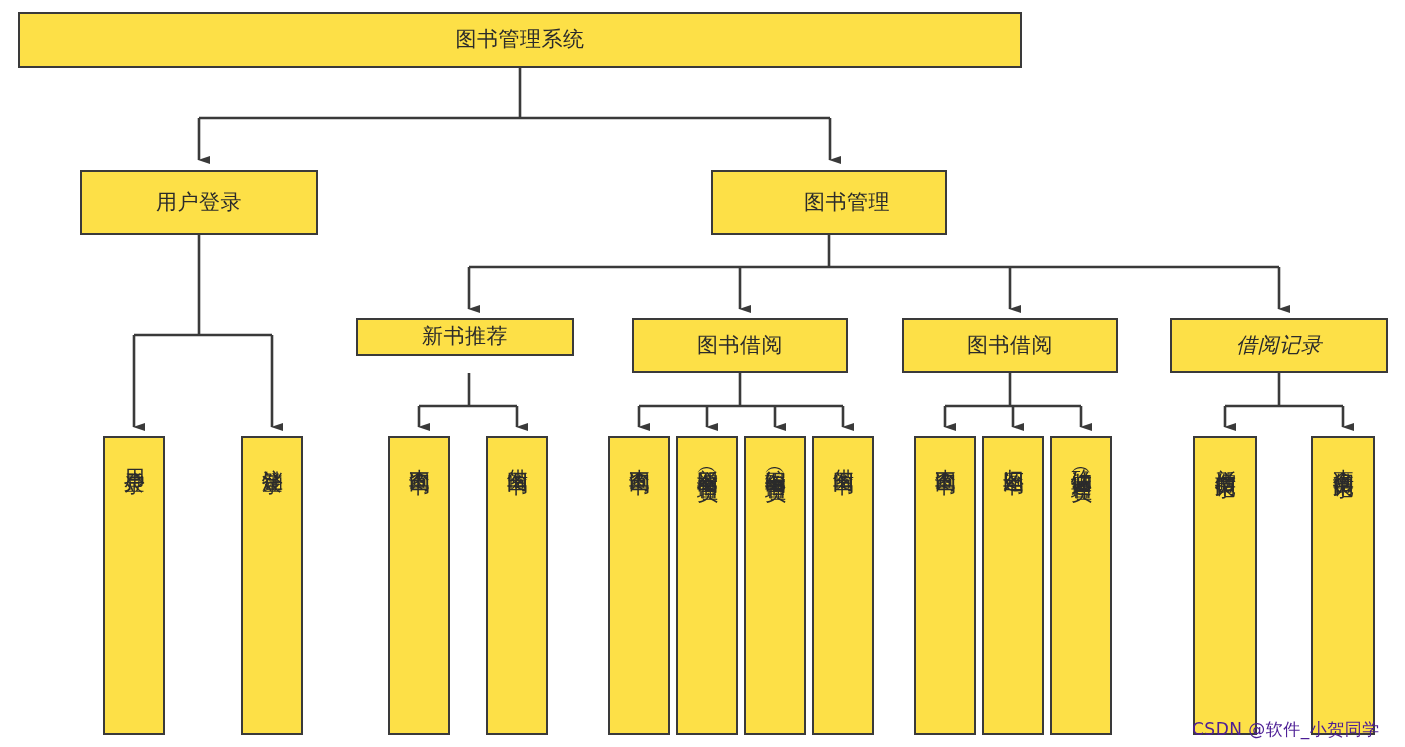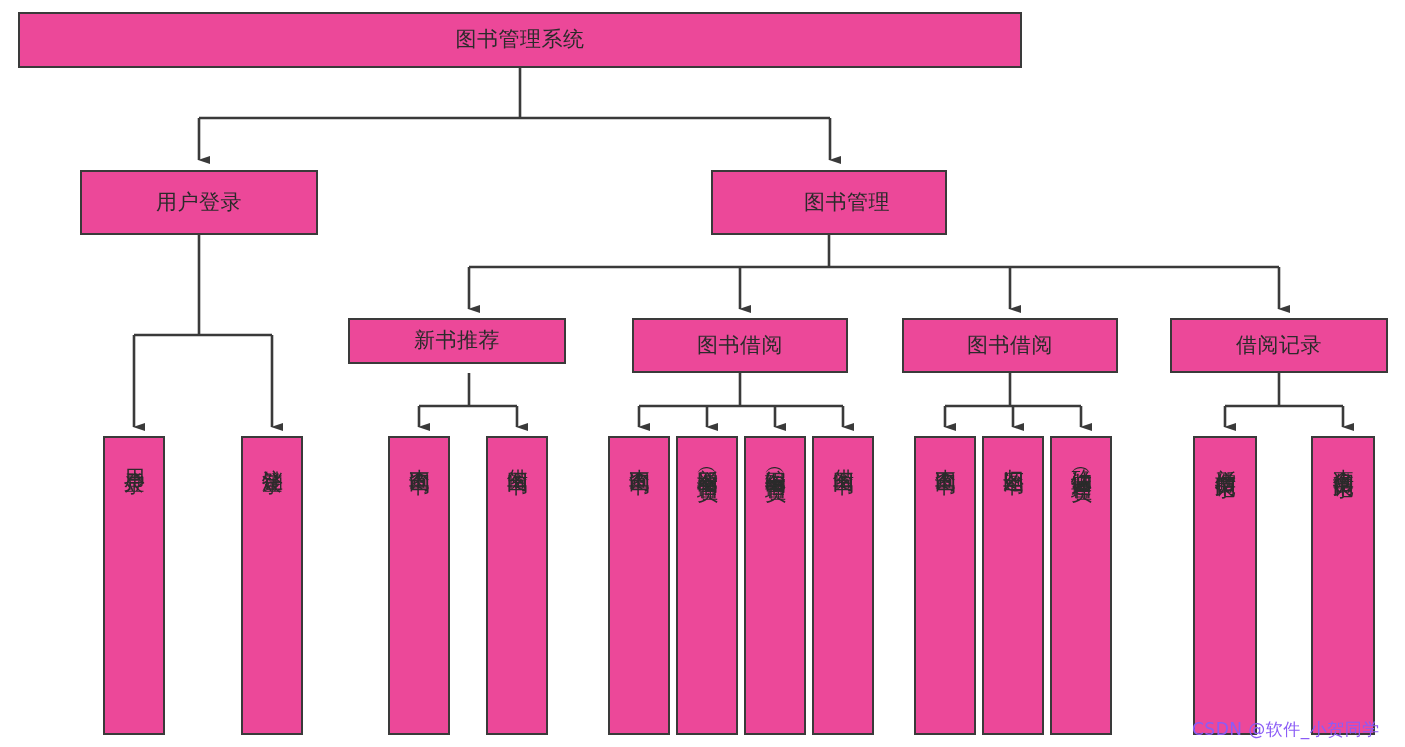--- a/index.html
+++ b/index.html
@@ -23,21 +23,21 @@
     left: 0;
     top: 0;
     width: 1405px;
     height: 747px;
     pointer-events: none;
   }
   .node {
     position: absolute;
     box-sizing: border-box;
     border: 2px solid #3a3a3a;
-    background: #ec4899;
+    background: #fde047;
     display: flex;
     align-items: center;
     justify-content: center;
     color: #2b2b2b;
     z-index: 2;
   }
   .node .lbl {
     display: block;
     text-align: center;
     line-height: 1.12;
@@ -57,21 +57,21 @@
     writing-mode: vertical-rl;
     text-orientation: upright;
     font-size: 21px;
     line-height: 1.0;
     letter-spacing: 2px;
     white-space: nowrap;
   }
   .watermark {
     position: absolute;
     font-size: 17px;
-    color: #8b5cf6;
+    color: #4c1d95;
     white-space: nowrap;
     z-index: 3;
     letter-spacing: 0.5px;
   }
 </style>
 </head>
 <body>
 
 <div id="canvas">
 
@@ -129,30 +129,30 @@
     <span class="lbl">图书管理系统</span>
   </div>
 
   <div class="node horiz" style="left: 80px; top: 170px; width: 238px; height: 65px;">
     <span class="lbl">用户登录</span>
   </div>
   <div class="node horiz" style="left: 711px; top: 170px; width: 236px; height: 65px; padding-left: 36px;">
     <span class="lbl">图书管理</span>
   </div>
 
-  <div class="node horiz" style="left: 348px; top: 318px; width: 218px; height: 46px;">
+  <div class="node horiz" style="left: 356px; top: 318px; width: 218px; height: 38px;">
     <span class="lbl">新书推荐</span>
   </div>
   <div class="node horiz" style="left: 632px; top: 318px; width: 216px; height: 55px;">
     <span class="lbl">图书借阅</span>
   </div>
   <div class="node horiz" style="left: 902px; top: 318px; width: 216px; height: 55px;">
     <span class="lbl">图书借阅</span>
   </div>
-  <div class="node horiz" style="left: 1170px; top: 318px; width: 218px; height: 55px;">
+  <div class="node horiz" style="left: 1170px; top: 318px; width: 218px; height: 55px; font-style: italic;">
     <span class="lbl">借阅记录</span>
   </div>
 
   <div class="node vert" style="left: 103px; top: 436px; width: 62px; height: 299px;">
     <span class="lbl">用户登录</span>
   </div>
   <div class="node vert" style="left: 241px; top: 436px; width: 62px; height: 299px;">
     <span class="lbl">注销登录</span>
   </div>
   <div class="node vert" style="left: 388px; top: 436px; width: 62px; height: 299px;">

